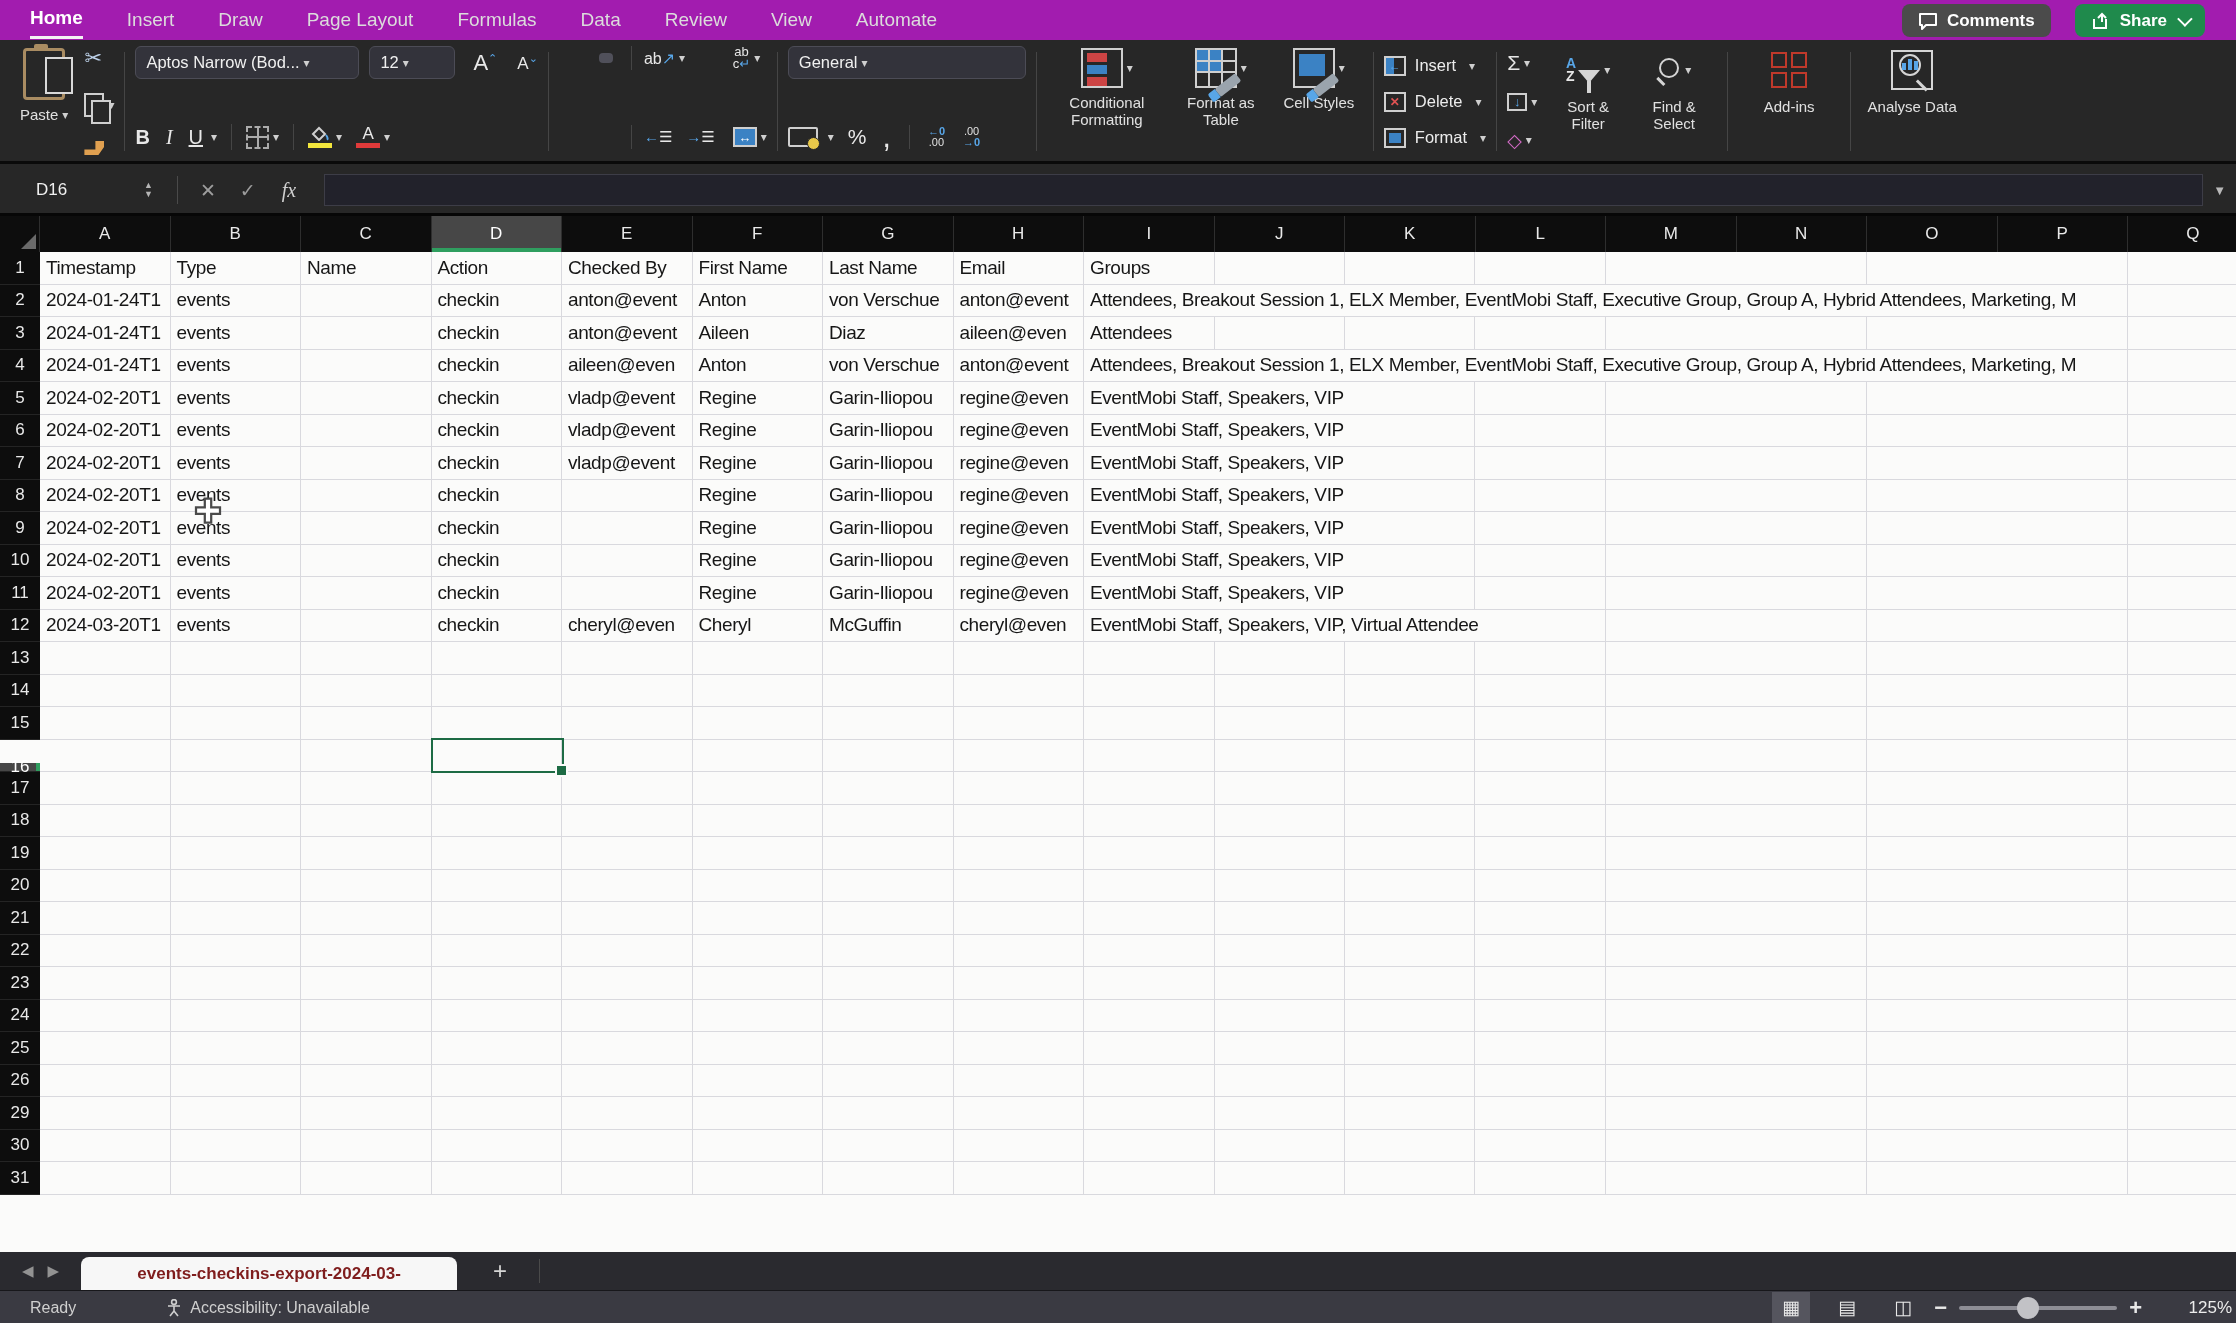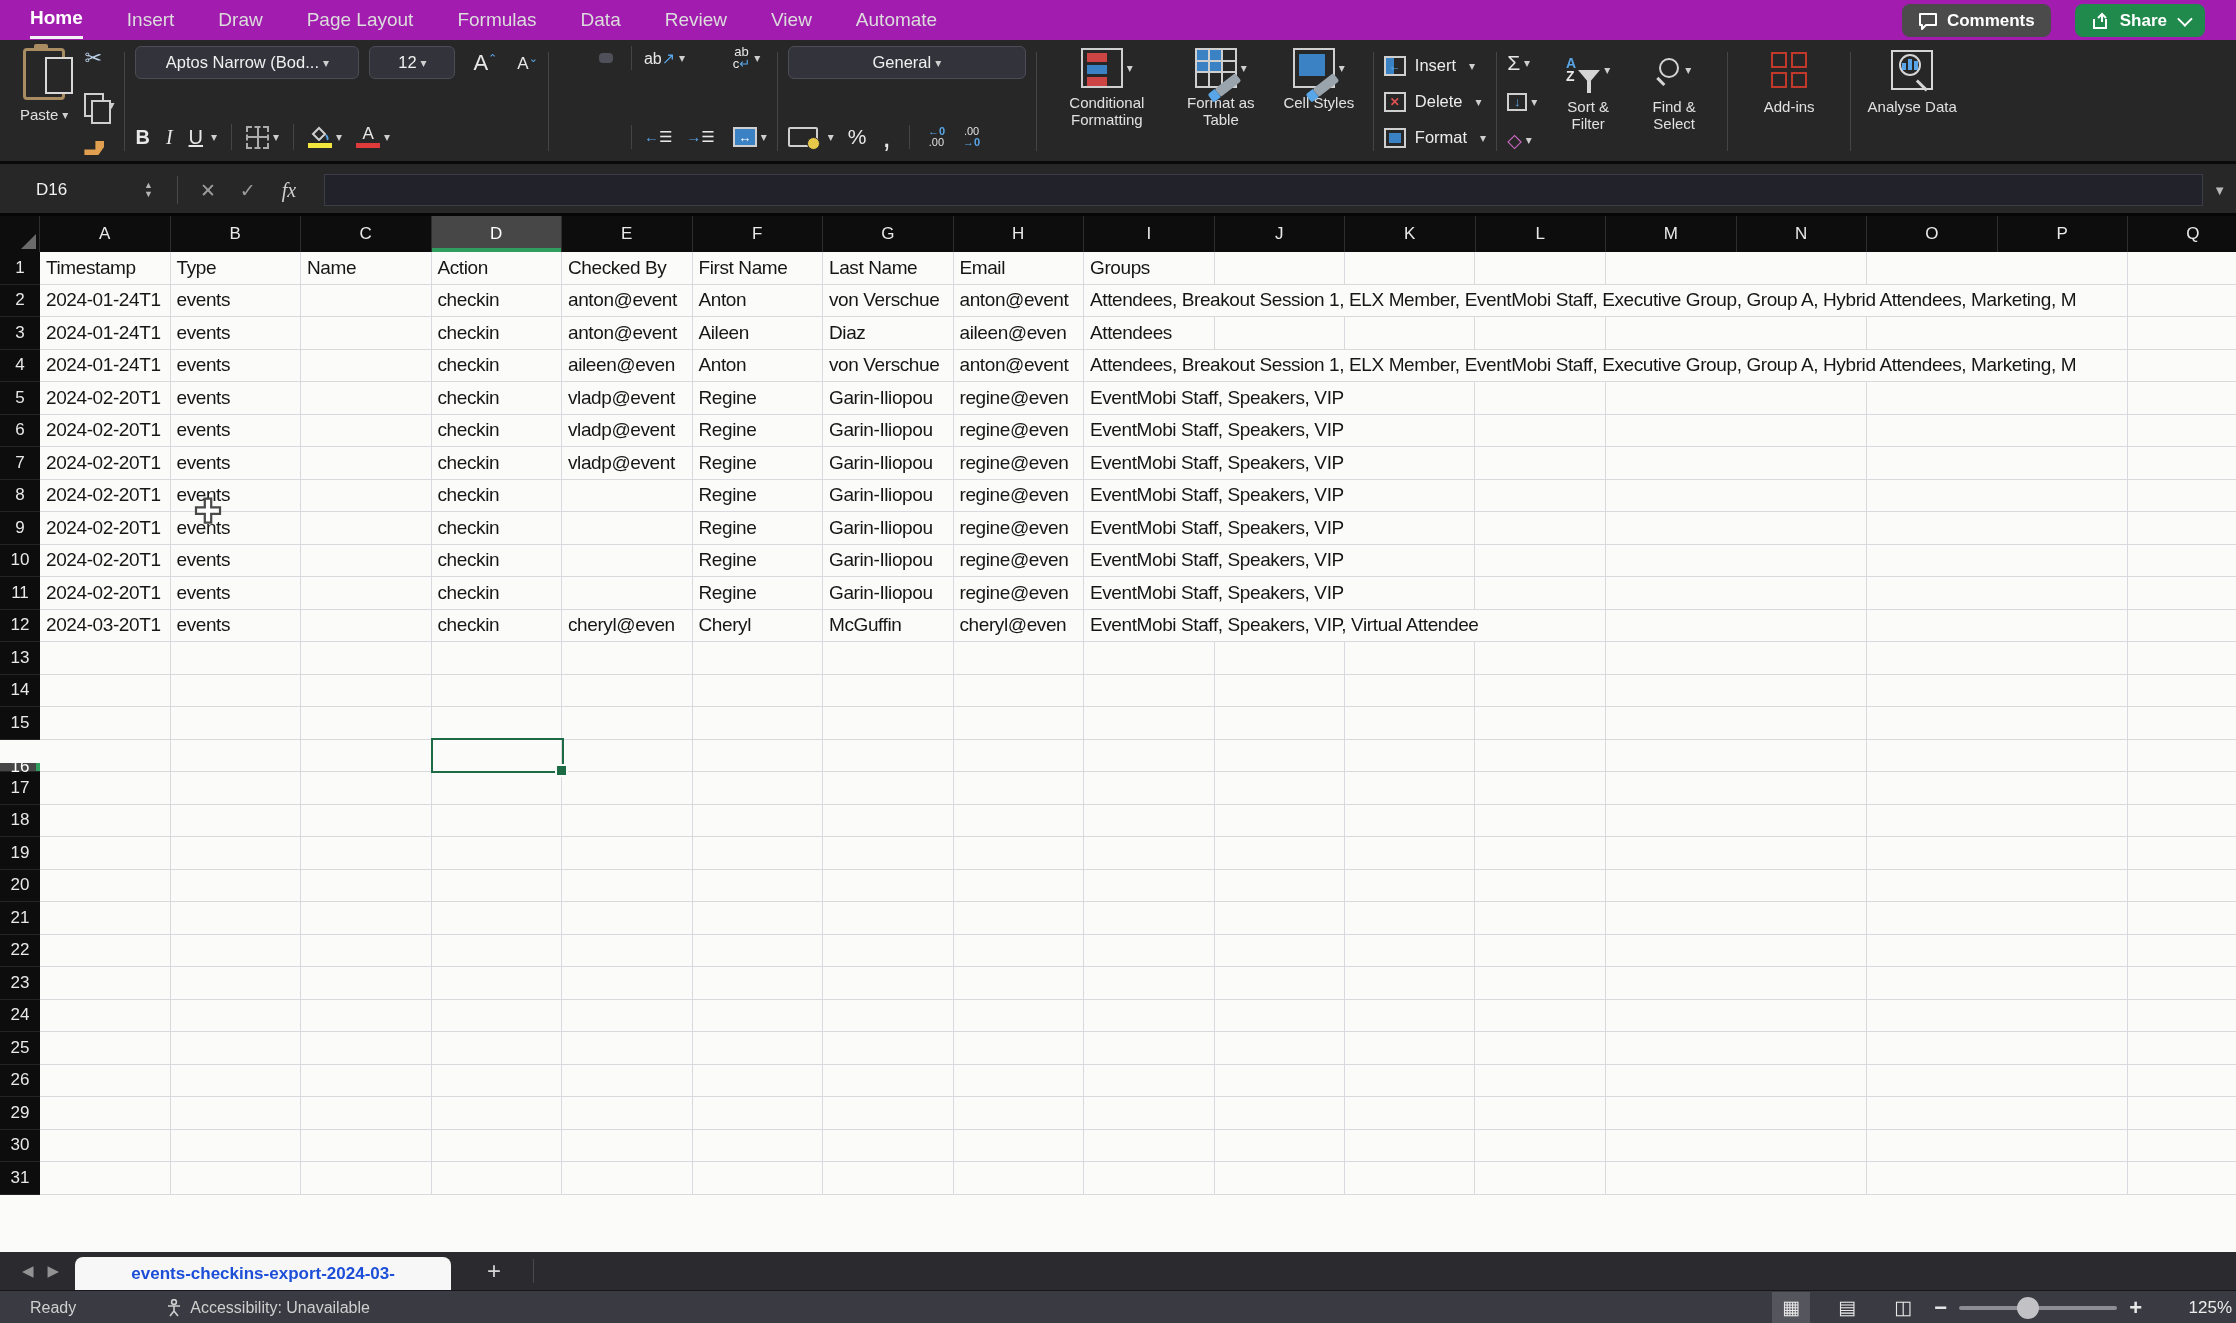--- a/index.html
+++ b/index.html
@@ -30,21 +30,21 @@
   .ico-clipboard{position:relative;width:36px;height:46px;border:3px solid #a98c62;border-radius:4px;}
   .ico-clipboard::before{content:"";position:absolute;left:8px;top:-7px;width:14px;height:7px;background:#a98c62;border-radius:2px;}
   .ico-clip-page{position:absolute;right:-11px;top:6px;width:24px;height:33px;background:#272727;border:2.5px solid #d9d9d9;}
   .clip-col{display:flex;flex-direction:column;justify-content:space-between;padding:2px 0;}
   .ico-scissors{color:#bcd0e8;font-size:21px;line-height:20px;}
   .ico-copy{position:relative;width:16px;height:20px;border:2px solid #cfcfcf;background:#272727;}
   .ico-copy::before{content:"";position:absolute;left:5px;top:5px;width:16px;height:20px;border:2px solid #cfcfcf;background:#272727;}
   .ico-painter{width:20px;height:14px;background:#e0a050;clip-path:polygon(0 60%,55% 60%,55% 0,100% 0,100% 40%,70% 100%,0 100%);}
 
   
-  .ddl{height:33px;background:#33333b;border:1px solid #4c4c56;border-radius:6px;display:flex;align-items:center;padding:0 10px;font-size:16.5px;color:#f0f0f0;justify-content:center;box-sizing:border-box;}
+  .ddl{height:33px;background:#33333b;border:1px solid #4c4c56;border-radius:6px;display:flex;align-items:center;padding:0 10px;font-size:16.5px;color:#f0f0f0;justify-content:flex-start;box-sizing:border-box;}
   .fmt-btn{font-size:20px;color:#e8e8e8;margin-right:16px;}
   .ico-borders{width:19px;height:19px;border:2px dashed #ababab;position:relative;}
   .ico-borders::before{content:"";position:absolute;left:50%;top:0;bottom:0;width:2px;background:#ababab;transform:translateX(-50%);}
   .ico-borders::after{content:"";position:absolute;top:50%;left:0;right:0;height:2px;background:#ababab;transform:translateY(-50%);}
   .colorbar{display:inline-block;width:24px;height:5px;margin-top:2px;}
   .stack{display:flex;flex-direction:column;align-items:center;line-height:1;}
 
   
   .bars{width:22px;height:16px;background:repeating-linear-gradient(to bottom,#cfcfcf 0 2.5px,transparent 2.5px 6.5px);}
   .alignbtn{padding:5px 7px;border-radius:4px;margin-right:6px;}
@@ -124,21 +124,21 @@
   .xl-spill{flex:1 1 auto;min-width:0;box-sizing:border-box;border-bottom:1px solid #d9d9de;overflow:hidden;white-space:nowrap;background:repeating-linear-gradient(to right,transparent 0px,transparent 129.5px,#d9d9de 129.5px,#d9d9de 130.5px);}
   .xl-spill-text{display:inline-flex;align-items:center;height:100%;background:#fbfbfa;padding:0 6px;font-size:19px;letter-spacing:-0.4px;color:#161616;}
   .xl-spill-text:empty{display:none;}
   .sel-overlay{position:absolute;left:431px;top:522px;width:133px;height:35px;border:2.5px solid #1d6b44;box-sizing:border-box;z-index:5;}
   .sel-handle{position:absolute;right:-6px;bottom:-6px;width:9px;height:9px;background:#1d6b44;border:2px solid #fbfbfa;}
   .cell-cursor{position:absolute;left:192px;top:280px;z-index:6;}
 
   
   .tabbar{position:absolute;top:1252px;left:0;right:0;height:38px;background:#2a2a2f;display:flex;align-items:center;}
   .tab-arrow{color:#929292;font-size:15px;margin-left:22px;}
-  .sheet-tab{margin-left:16px;width:376px;height:33px;background:#f7f7f7;border-radius:8px 8px 0 0;display:flex;align-items:center;justify-content:center;color:#1d4ed8;font-weight:700;font-size:17px;align-self:flex-end;}
+  .sheet-tab{margin-left:22px;width:376px;height:33px;background:#f7f7f7;border-radius:8px 8px 0 0;display:flex;align-items:center;justify-content:center;color:#7f1d1d;font-weight:700;font-size:17px;align-self:flex-end;}
   .tab-add{color:#d5d5d5;font-size:24px;font-weight:400;margin-left:36px;}
   .tab-div{width:1px;height:24px;background:#4a4a4a;margin-left:32px;}
 
   
   .statusbar{position:absolute;top:1290px;left:0;right:0;height:33px;background:#3a3a42;border-top:1px solid #17171b;display:flex;align-items:center;color:#cfcfcf;font-size:16px;}
   .sb-ready{margin-left:30px;}
   .sb-access{display:flex;align-items:center;gap:8px;margin-left:90px;}
   .sb-right{position:absolute;right:0;top:0;height:100%;display:flex;align-items:center;}
   .viewbtn{width:38px;height:31px;display:flex;align-items:center;justify-content:center;font-size:19px;color:#e8e8e8;}
   .viewbtn.sel{background:#55555e;}

